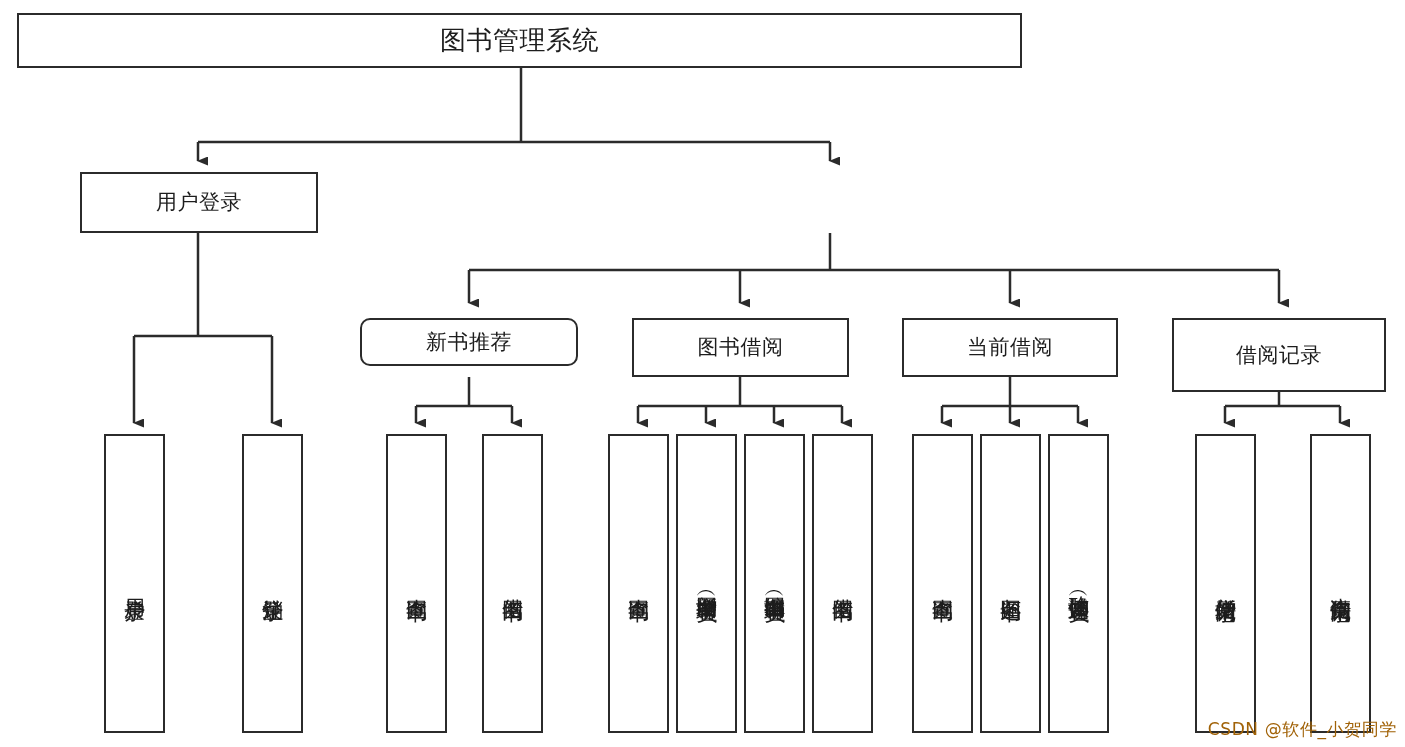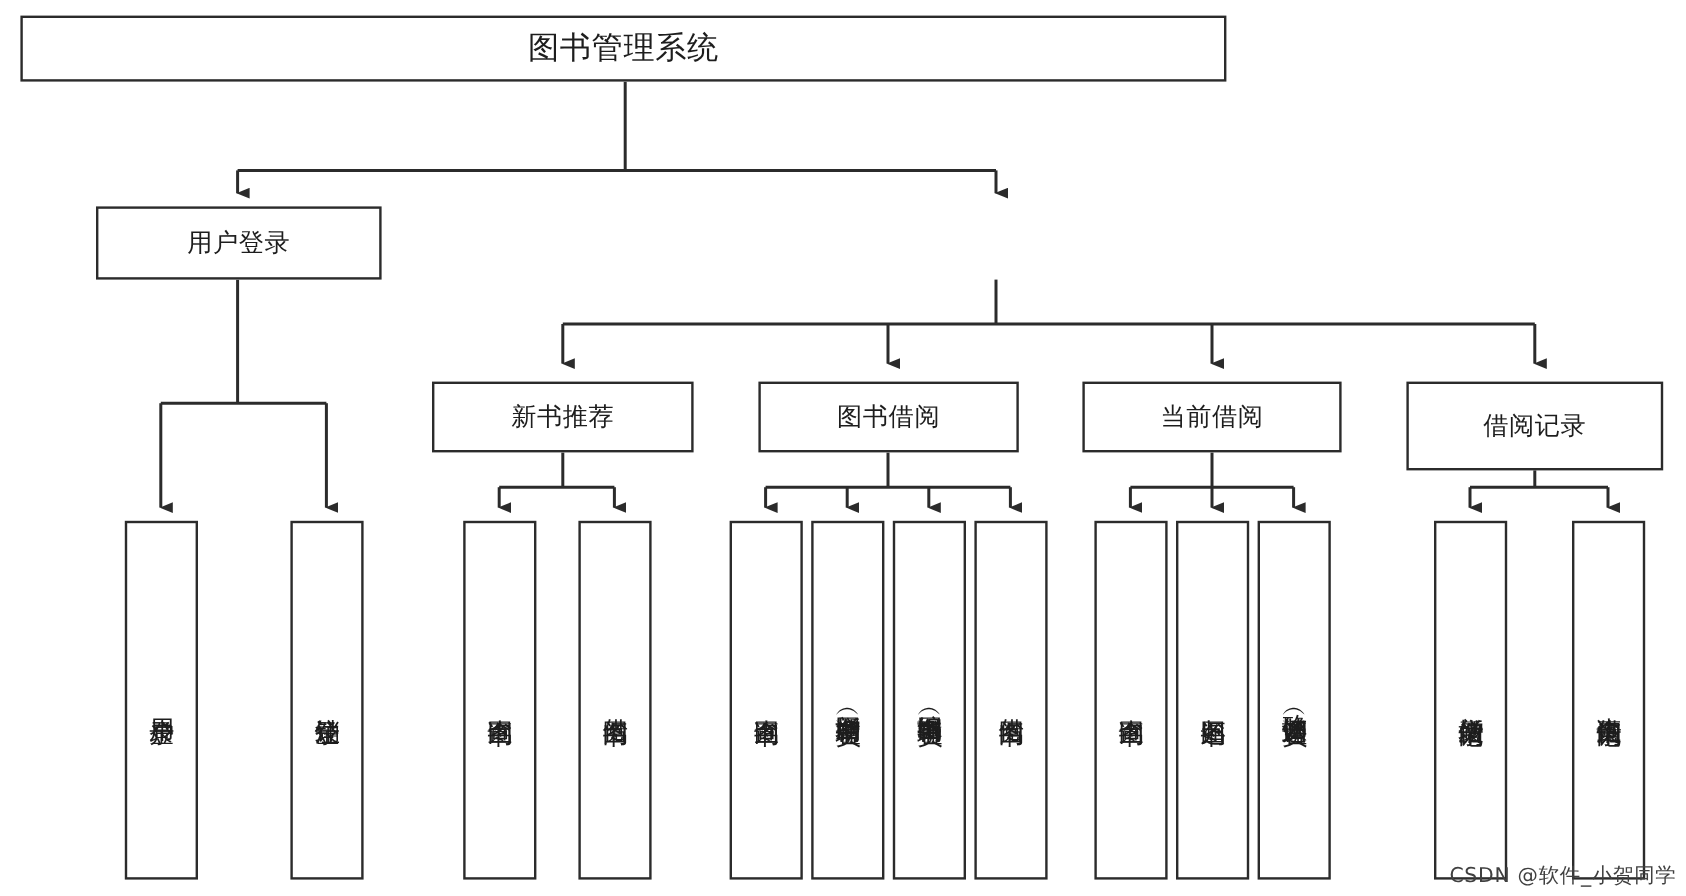--- a/index.html
+++ b/index.html
@@ -63,21 +63,21 @@
     font-size: 21px;
     line-height: 1.08;
     letter-spacing: 1px;
     max-height: 268px;
   }
   .watermark {
     position: absolute;
     right: 8px;
     bottom: 6px;
     font-size: 17px;
-    color: #404040;
+    color: #a16207;
     letter-spacing: 0.6px;
     white-space: nowrap;
     font-family: "DejaVu Sans", "Liberation Sans", sans-serif;
   }
 </style>
 </head>
 <body>
 
 <div id="diagram-root">
 
@@ -133,21 +133,21 @@
 
   <div class="node-box node-h node-root" style="left:17px; top:13px; width:1005px; height:55px;">
     <span class="node-label">图书管理系统</span>
   </div>
 
   <div class="node-box node-h" style="left:80px; top:172px; width:238px; height:61px;">
     <span class="node-label">用户登录</span>
   </div>
 
 
-  <div class="node-box node-h" style="left:360px; top:318px; width:218px; height:59px;">
+  <div class="node-box node-h" style="left:360px; top:318px; width:218px; height:48px;border-radius:10px;">
     <span class="node-label">新书推荐</span>
   </div>
 
   <div class="node-box node-h" style="left:632px; top:318px; width:217px; height:59px;">
     <span class="node-label">图书借阅</span>
   </div>
 
   <div class="node-box node-h" style="left:902px; top:318px; width:216px; height:59px;">
     <span class="node-label">当前借阅</span>
   </div>

